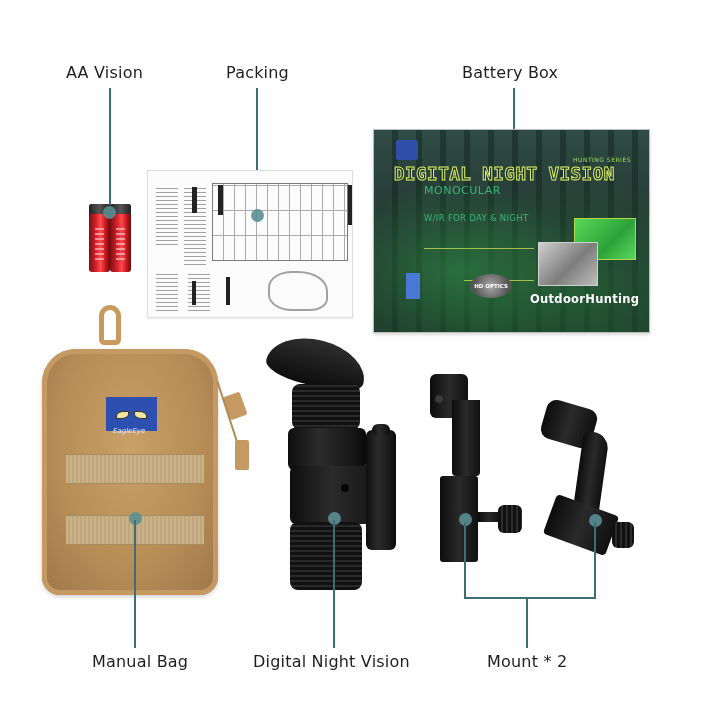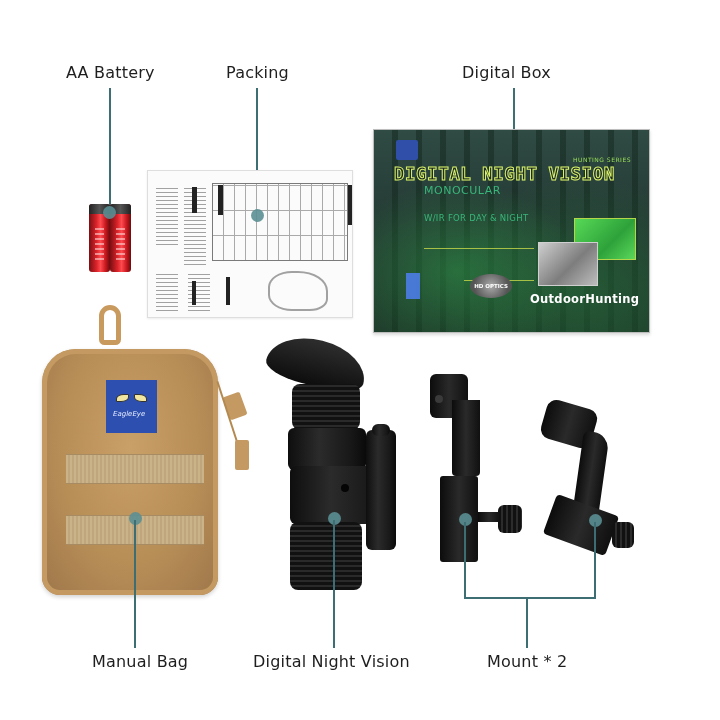--- a/index.html
+++ b/index.html
@@ -43,40 +43,40 @@
     .box .photo2 { position: absolute; left: 164px; top: 112px; width: 60px; height: 44px; background: linear-gradient(135deg,#cfcfcf,#7d7d7d 55%,#bdbdbd); border: 1px solid #d0d0d0; }
     .box .hd { position: absolute; left: 96px; top: 144px; width: 42px; height: 24px; border-radius: 50%; background: radial-gradient(circle,#aaa 0%,#555 70%); font-size: 5.5px; color:#fff; display:flex; align-items:center; justify-content:center; font-weight:bold; }
     .box .brand { position: absolute; left: 156px; top: 162px; font-size: 11.5px; font-weight: bold; color: #ffffff; letter-spacing: 0.3px; }
     .box .blue { position: absolute; left: 32px; top: 143px; width: 14px; height: 26px; background: #4f7ff0; opacity: 0.85; }
     .box .hline { position: absolute; height: 1px; background: #c8d84a; opacity: 0.8; }
 
     
     .bag-hook { position: absolute; left: 99px; top: 305px; width: 22px; height: 40px; border: 5px solid #c99a5e; border-radius: 12px 12px 6px 6px; }
     .bag { position: absolute; left: 42px; top: 349px; width: 176px; height: 246px; border-radius: 34px 34px 18px 18px;
       background: radial-gradient(ellipse at 50% 40%, #c9a067 0%, #b88e57 55%, #9d764a 100%); box-shadow: inset 0 0 0 5px #c49a62, 0 2px 4px rgba(0,0,0,0.18); }
-    .bag .patch { position: absolute; left: 64px; top: 31px; width: 51px; height: 53px; background: #2c4fb0; }
+    .bag .patch { position: absolute; left: 64px; top: 48px; width: 51px; height: 34px; background: #2c4fb0; }
     .bag .eyes { position: absolute; left: 10px; top: 14px; width: 32px; height: 10px; }
     .bag .eye { position: absolute; top: 0; width: 13px; height: 8px; background: #f0e6a0; border-radius: 60% 10% 60% 10%; border: 1px solid #333; }
     .bag .script { position: absolute; left: 7px; top: 30px; font-size: 7px; font-style: italic; color: #e8eeff; }
     .bag .strap { position: absolute; left: 24px; width: 138px; height: 30px; background: repeating-linear-gradient(90deg,#cbb389 0 2px,#bfa67c 2px 4px); border-top: 1px solid #a68b63; border-bottom: 1px solid #a68b63; }
     .zip { position: absolute; background: #c49a62; border-radius: 2px; }
     .eyecup { position: absolute; left: 267px; top: 340px; width: 100px; height: 46px; background: linear-gradient(180deg,#2e2e2e,#0d0d0d); border-radius: 50% 50% 40% 40% / 70% 70% 30% 30%; transform: rotate(14deg); }
     .mono-body { position: absolute; background: linear-gradient(90deg,#0e0e0e,#2b2b2b 40%,#181818 80%,#0a0a0a); border-radius: 6px; }
     .ring { position: absolute; background: repeating-linear-gradient(0deg,#111 0 3px,#2a2a2a 3px 5px); border-radius: 8px; }
 
     
     .mount { position: absolute; background: linear-gradient(90deg,#0c0c0c,#2a2a2a 50%,#101010); }
     .knob { position: absolute; background: repeating-linear-gradient(90deg,#111 0 3px,#2c2c2c 3px 5px); border-radius: 6px; }
   </style>
 </head>
 <body>
 
-<div class="label" style="left:66px; top:63px;">AA Battery</div>
+<div class="label" style="left:66px; top:63px;">AA Vision</div>
 <div class="label" style="left:226px; top:63px;">Packing</div>
-<div class="label" style="left:462px; top:63px;">Digital Box</div>
+<div class="label" style="left:462px; top:63px;">Battery Box</div>
 
 <div class="line" style="left:109px; top:88px; width:2px; height:122px;"></div>
 <div class="line" style="left:256px; top:88px; width:2px; height:126px;"></div>
 <div class="line" style="left:513px; top:88px; width:2px; height:120px;"></div>
 
 <div class="battery">
   <div class="cell" style="left:0;">
       <div class="cap"></div>
       <div class="stripe"></div>
     </div>

